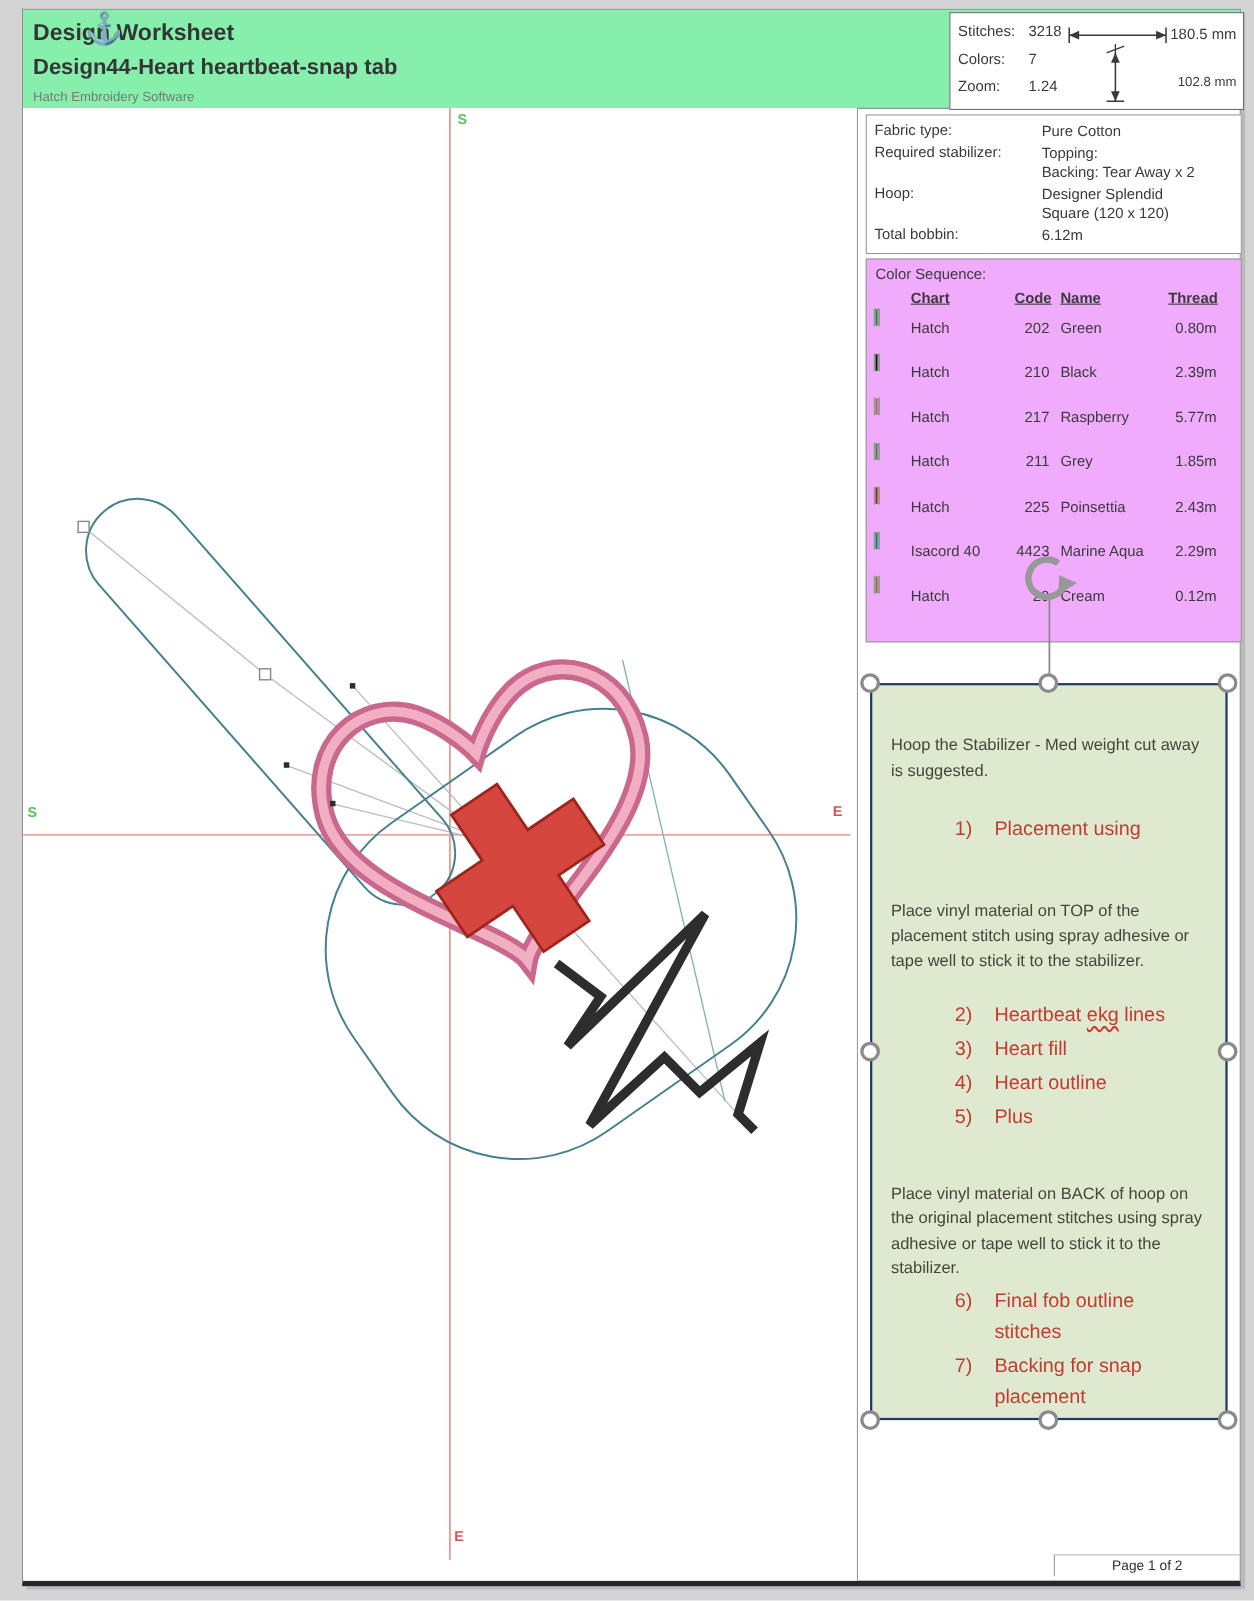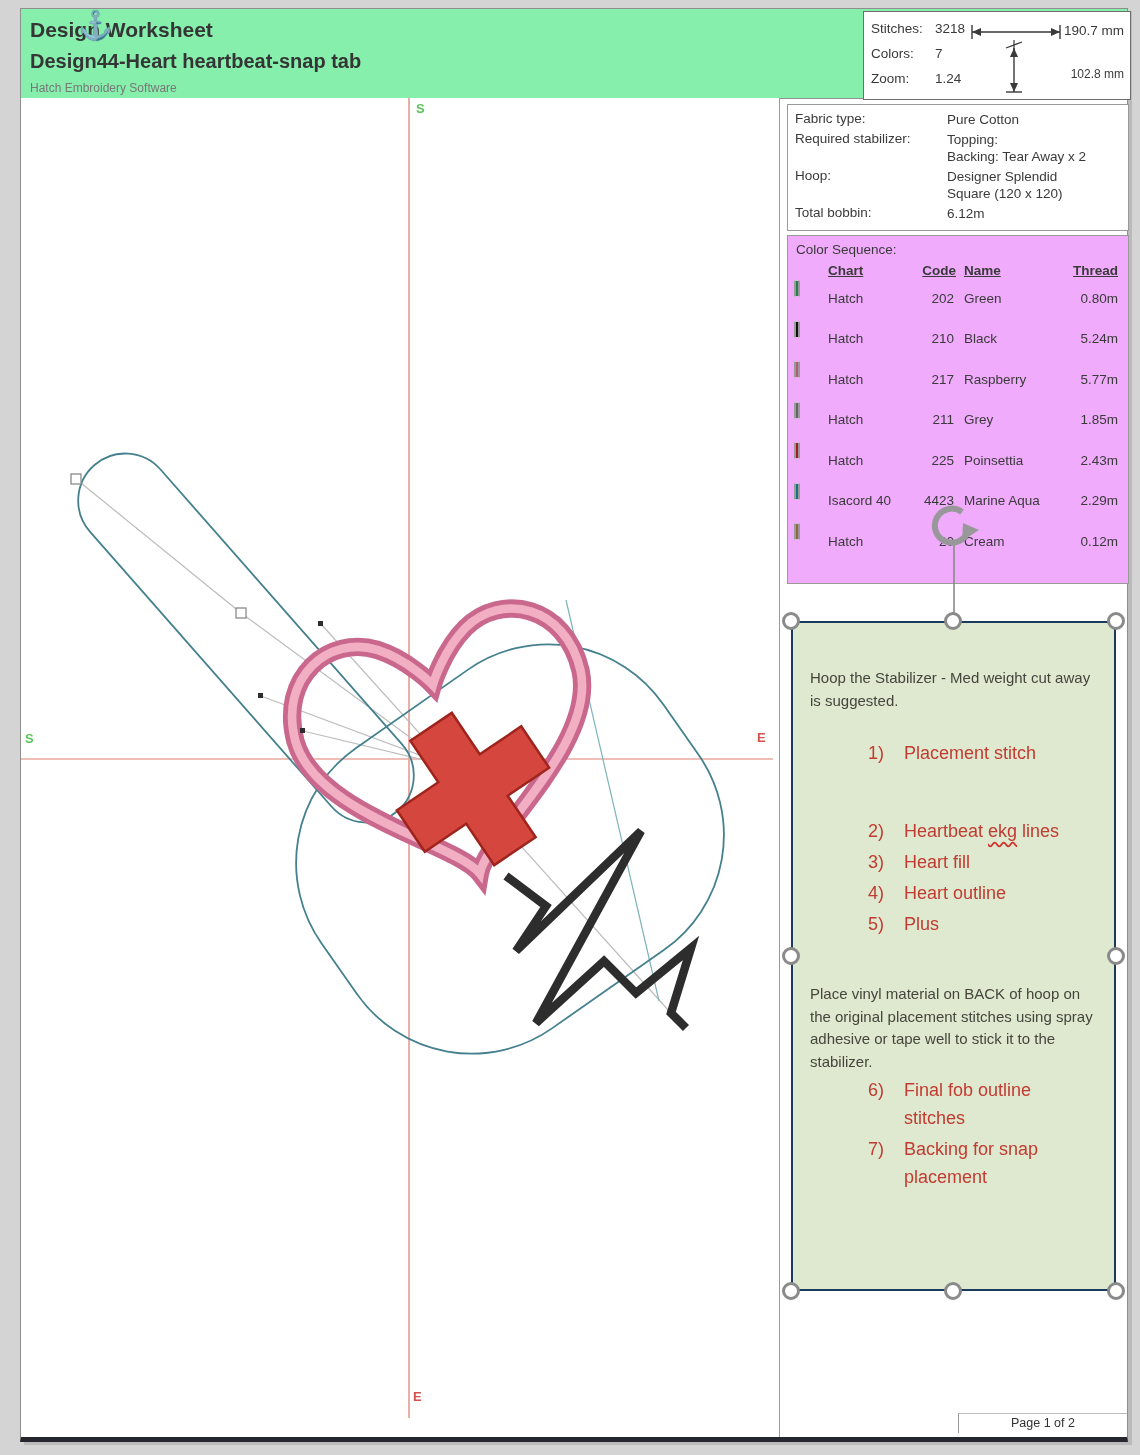--- a/index.html
+++ b/index.html
@@ -41,21 +41,21 @@
   .lab-top{left:391px;top:92px;}
   .lab-left{left:4px;top:722px;}
   .lab-right{left:736px;top:721px;}
   .lab-bottom{left:390px;top:1380px;}
   
   .info-box{position:absolute;left:766px;top:95px;width:342px;border:1px solid #9a9a9a;background:#fff;padding:5px 6px 6px 7px;box-sizing:border-box;font-size:13.5px;}
   .info-row{display:grid;grid-template-columns:152px 1fr;margin:1px 0 2px;}
   .info-row .info-value div{line-height:1.3;}
   .color-box{position:absolute;left:766px;top:226px;width:342px;height:349px;border:1px solid #9a9a9a;background:#f0abfc;box-sizing:border-box;font-size:13.5px;z-index:1;}
   .cs-title{padding:6px 0 2px 8px;}
-  .cs-grid{display:grid;grid-template-columns:34px 84px 44px 106px 1fr;align-items:center;padding:0 10px 0 6px;}
+  .cs-grid{display:grid;grid-template-columns:34px 84px 44px 106px 1fr;align-items:center;padding:0 22px 0 6px;}
   .cs-head{font-weight:bold;margin-top:4px;}
   .cs-head span{text-decoration:underline;}
   .cs-head .h-code,{text-align:right;}
   .h-code{text-align:right;}
   .h-thread{text-align:right;}
   .cs-row{height:40.5px;}
   .c-code{text-align:right;padding-right:2px;}
   .c-name{padding-left:8px;}
   .c-thread{text-align:right;}
   .spool{width:24px;height:34px;display:block;}
@@ -117,21 +117,21 @@
       <line x1="42" y1="36" x2="58" y2="30" stroke="#3a3a3a" stroke-width="1.2"></line>
       <line x1="50" y1="28" x2="50" y2="38" stroke="#3a3a3a" stroke-width="1.2"></line>
 
       <g stroke="#3a3a3a" stroke-width="1.4">
         <line x1="50" y1="36" x2="50" y2="80"></line>
         <line x1="42" y1="80" x2="58" y2="80"></line>
       </g>
       <polygon points="50,36 46,45 54,45" fill="#3a3a3a"></polygon>
       <polygon points="50,80 46,71 54,71" fill="#3a3a3a"></polygon>
     </svg>
-    <span class="dim-w">190.7 mm</span>
+    <span class="dim-w">180.5 mm</span>
     <span class="dim-h">102.8 mm</span>
   </div>
 
   <div class="canvas">
     <svg width="758" height="1339" viewBox="0 0 758 1339">
 
       <line x1="388" y1="0" x2="388" y2="1320" stroke="#e29b92" stroke-width="1.6"></line>
       <line x1="0" y1="661" x2="752" y2="661" stroke="#e8a89f" stroke-width="1.6"></line>
 
       <g stroke="#bcbcbc" stroke-width="1.2">
@@ -222,21 +222,21 @@
     <span class="c-name">Green</span>
     <span class="c-thread">0.80m</span>
   </div>
         <div class="cs-grid cs-row">
     <span class="spool">
       <span class="cap"></span><span class="barrel" style="background: rgb(21, 21, 21);"></span><span class="cap"></span>
     </span>
     <span class="c-chart">Hatch</span>
     <span class="c-code">210</span>
     <span class="c-name">Black</span>
-    <span class="c-thread">5.24m</span>
+    <span class="c-thread">2.39m</span>
   </div>
         <div class="cs-grid cs-row">
     <span class="spool">
       <span class="cap"></span><span class="barrel" style="background: rgb(226, 113, 143);"></span><span class="cap"></span>
     </span>
     <span class="c-chart">Hatch</span>
     <span class="c-code">217</span>
     <span class="c-name">Raspberry</span>
     <span class="c-thread">5.77m</span>
   </div>
@@ -283,22 +283,23 @@
     <line x1="27" y1="44" x2="27" y2="122" stroke="#8a8a8a" stroke-width="1.6"></line>
     <path d="M 35,11 A 17,17 0 1 0 41,30" fill="none" stroke="#98989a" stroke-width="6"></path>
     <polygon points="36,22 52,29 35,40" fill="#98989a"></polygon>
   </svg>
 
   <div class="instr-box">
     <div class="instr-body" id="instr-body">
         <div class="instr-para">Hoop the Stabilizer - Med weight cut away is suggested.</div>
         <div class="instr-item solo">
     <span class="num">1)</span>
-    <span class="itxt">Placement stitch</span>
-  </div>
+    <span class="itxt">Placement using</span>
+  </div>
+        <div class="instr-para">Place vinyl material on TOP of the placement stitch using spray adhesive or tape well to stick it to the stabilizer.</div>
         <div class="instr-item">
     <span class="num">2)</span>
     <span class="itxt">Heartbeat <span class="squiggle">ekg</span> lines</span>
   </div>
         <div class="instr-item">
     <span class="num">3)</span>
     <span class="itxt">Heart fill</span>
   </div>
         <div class="instr-item">
     <span class="num">4)</span>

